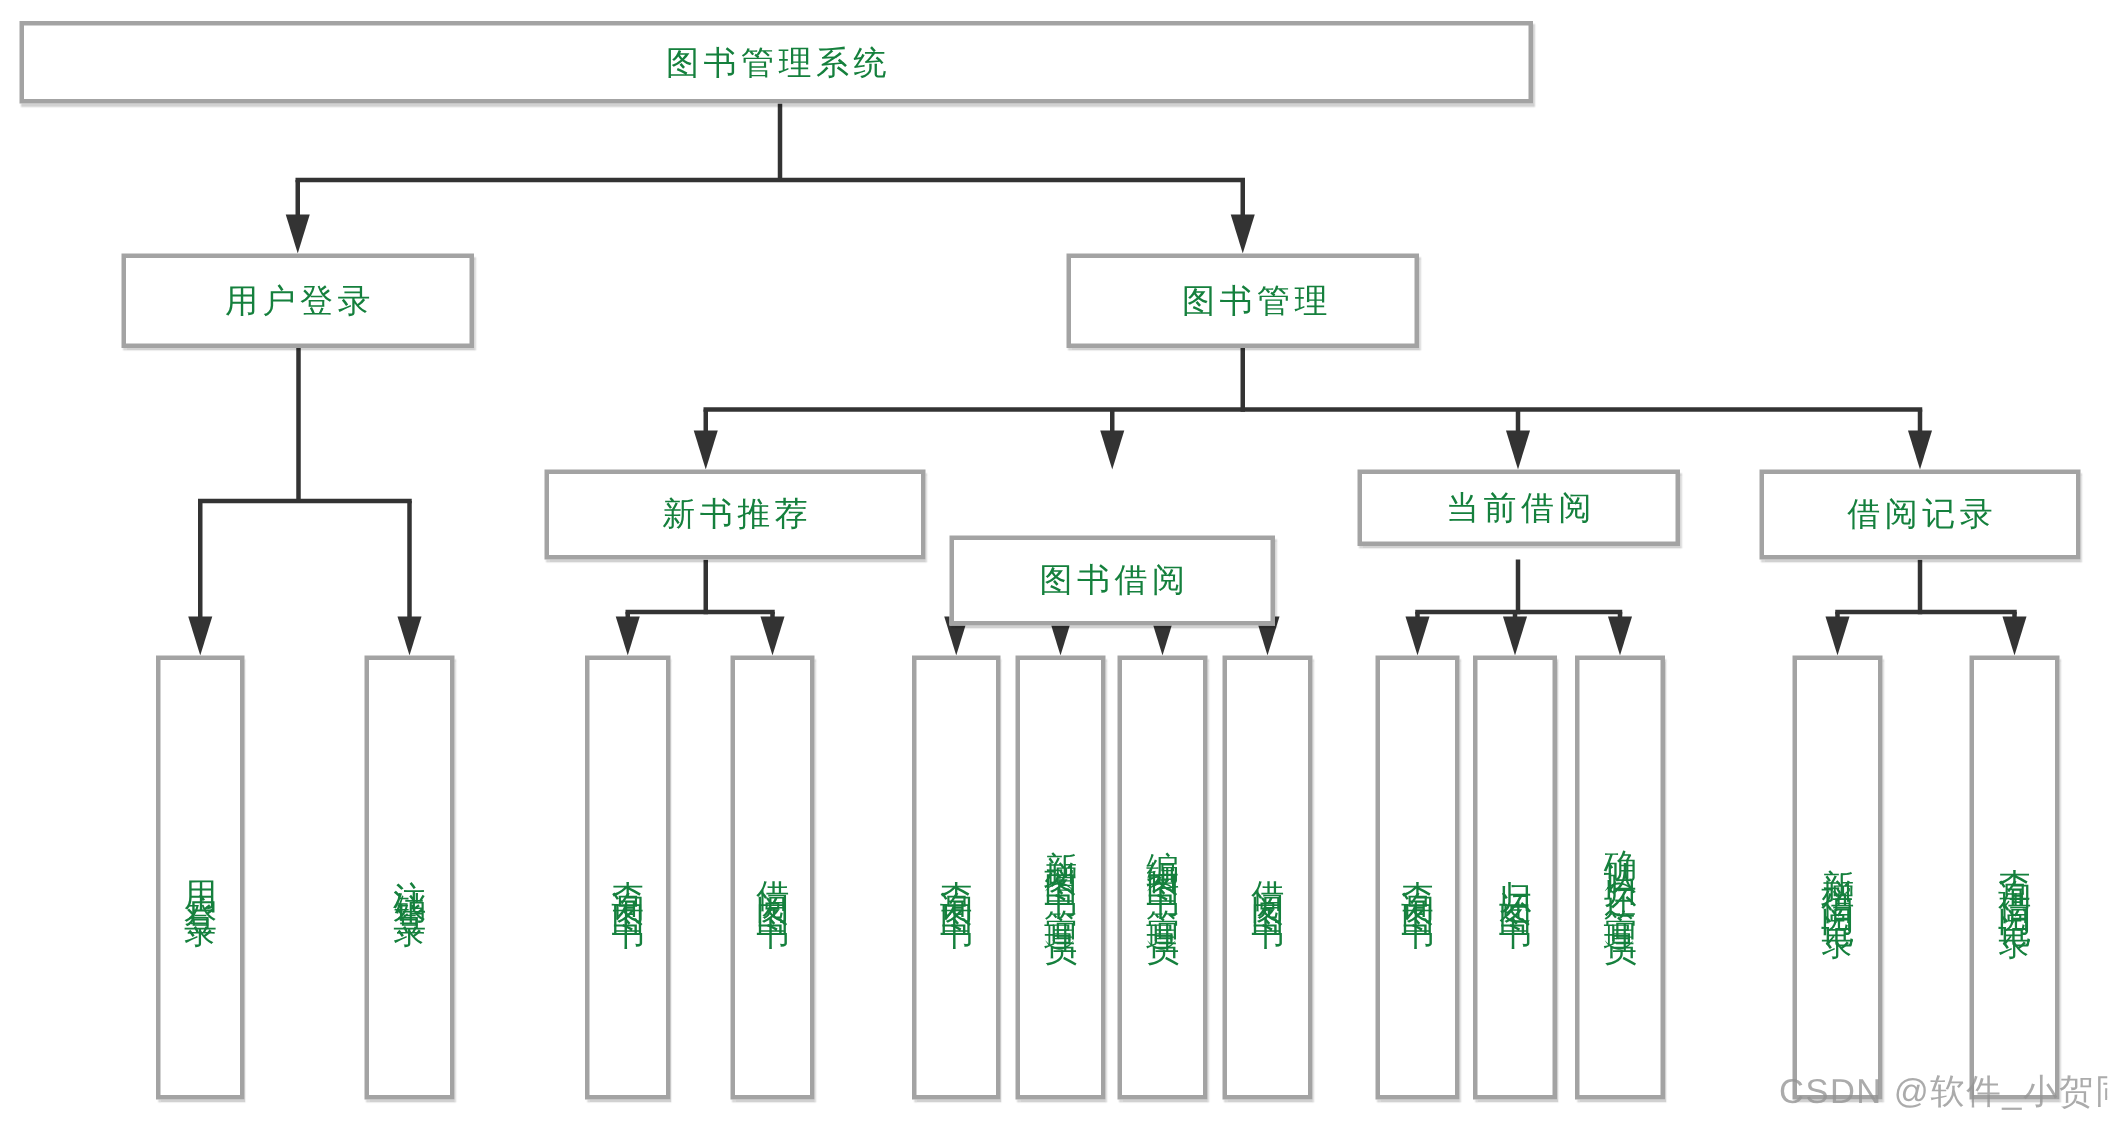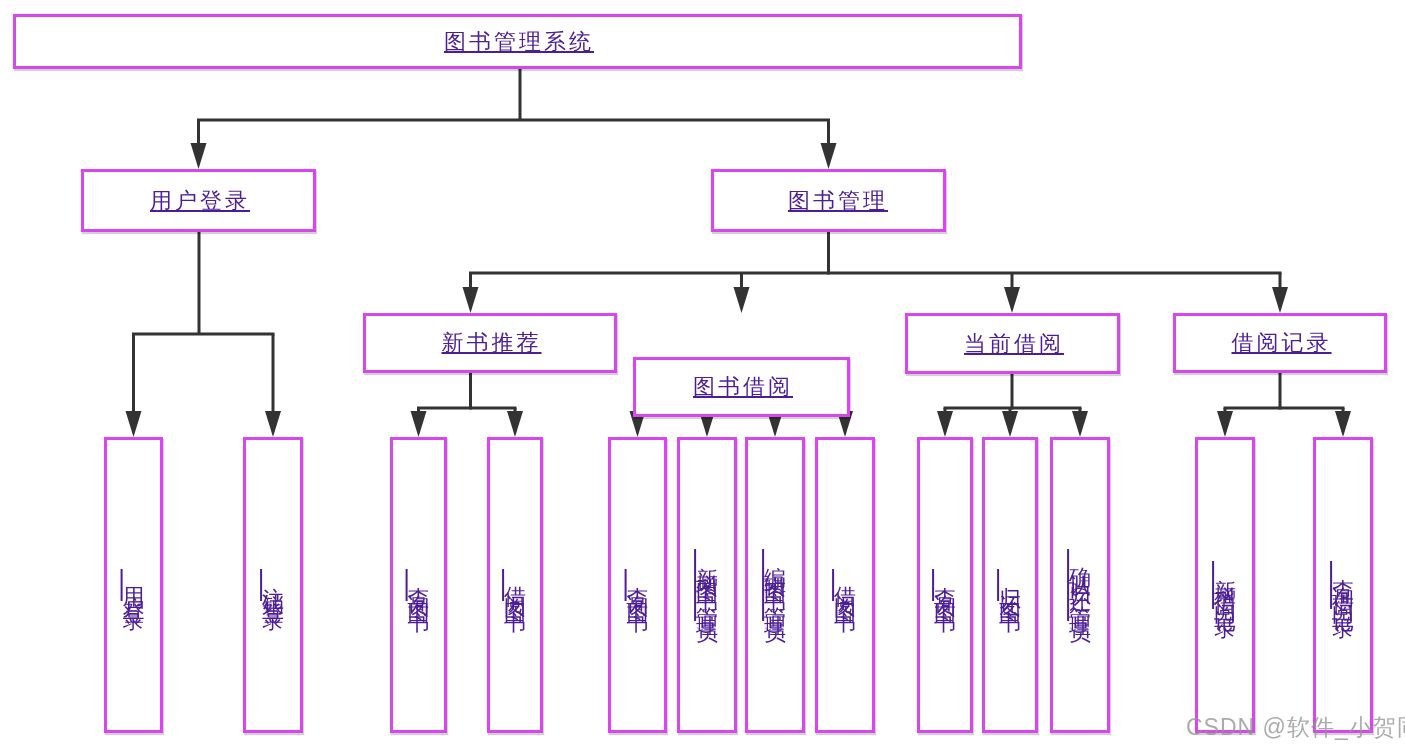--- a/index.html
+++ b/index.html
@@ -2,23 +2,23 @@
 <html><head>
 <meta charset="utf-8">
 <style>
   html,body { margin:0; padding:0; background:#fff; }
   .canvas {
     position:relative; width:1405px; height:747px; background:#ffffff;
     font-family:"Liberation Sans", sans-serif; overflow:hidden;
   }
   .connectors { position:absolute; left:0; top:0; z-index:1; }
   .node {
-    position:absolute; background:#ffffff; border:3px solid #d946ef;
+    position:absolute; background:#ffffff; border:3px solid #a3a3a3;
     box-sizing:border-box; display:flex; align-items:center; justify-content:center;
-    color:#4c1d95; z-index:2; box-shadow:1px 2px 1px rgba(0,0,0,0.18);text-decoration:underline;
+    color:#15803d; z-index:2; box-shadow:1px 2px 1px rgba(0,0,0,0.18);
   }
   .hbox span { font-size:22px; letter-spacing:3px; text-indent:3px; white-space:nowrap; }
   .vbox span {
     writing-mode:vertical-rl; text-orientation:mixed;
     font-size:22px; letter-spacing:8px; line-height:1.1; white-space:nowrap;
   }
   .watermark {
     position:absolute; left:1186px; top:712px; z-index:6;
     font-size:23px; letter-spacing:1px; color:rgba(148,148,148,0.78); white-space:nowrap;
   }
@@ -93,21 +93,21 @@
   <div class="node hbox" style="left:711px; top:169px; width:235px; height:63px;padding-left:16px;">
     <span>图书管理</span>
   </div>
 
   <div class="node hbox" style="left:363px; top:313px; width:254px; height:60px;">
     <span>新书推荐</span>
   </div>
   <div class="node hbox" style="left:633px; top:313px; width:217px; height:60px;margin-top:44px;">
     <span>图书借阅</span>
   </div>
-  <div class="node hbox" style="left:905px; top:313px; width:215px; height:61px;">
+  <div class="node hbox" style="left:905px; top:313px; width:215px; height:51px;">
     <span>当前借阅</span>
   </div>
   <div class="node hbox" style="left:1173px; top:313px; width:214px; height:60px;">
     <span>借阅记录</span>
   </div>
 
   <div class="node vbox" style="left:104px; top:437px; width:59px; height:296px;">
     <span>用户登录</span>
   </div>
   <div class="node vbox" style="left:243px; top:437px; width:60px; height:296px;">

